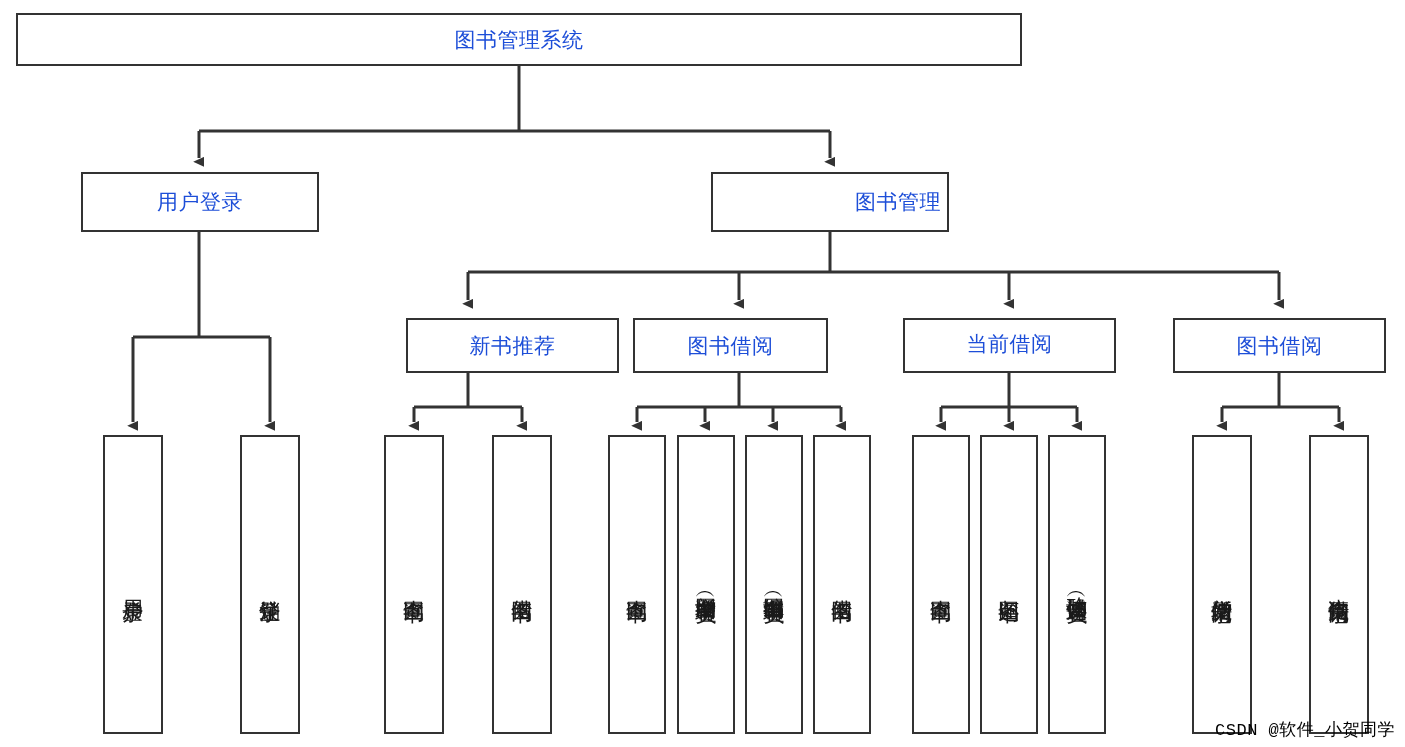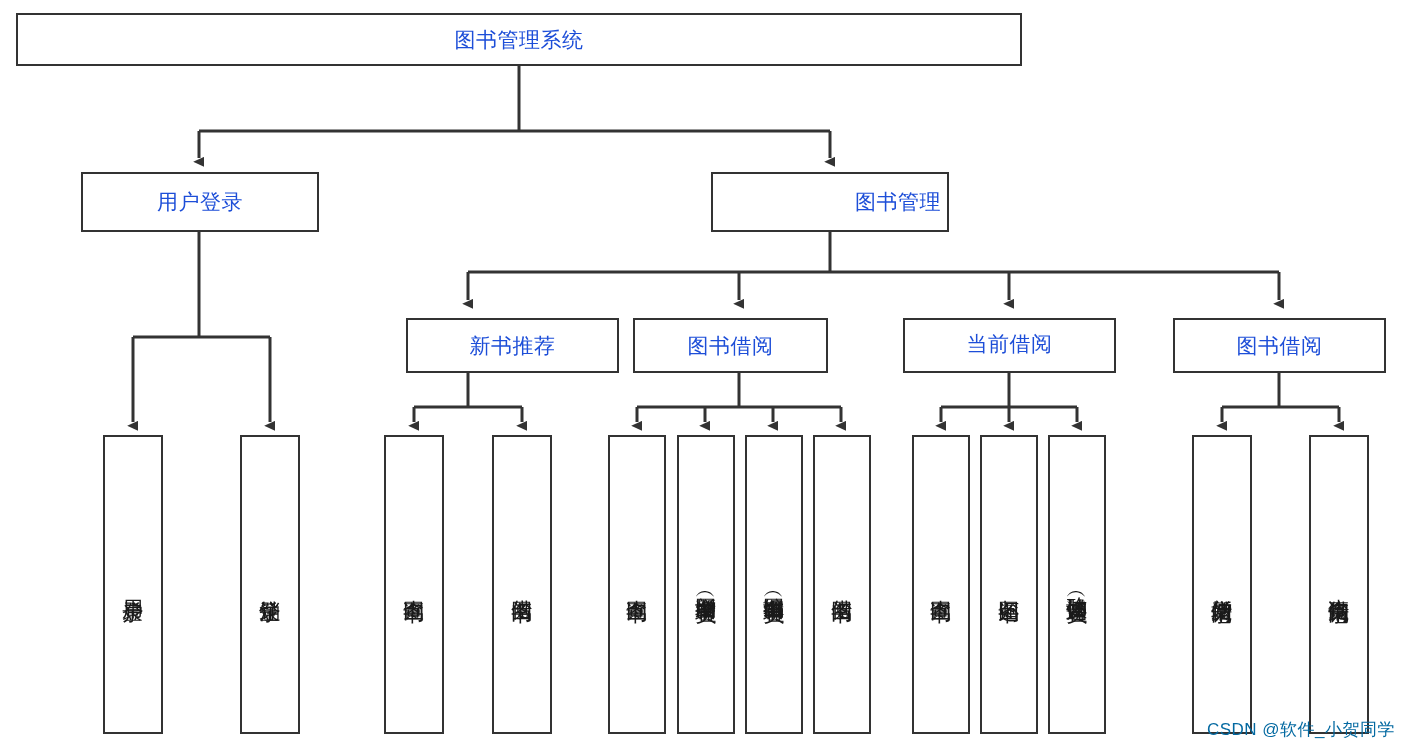--- a/index.html
+++ b/index.html
@@ -56,24 +56,25 @@
     line-height: 1.32;
     letter-spacing: 1px;
     white-space: nowrap;
     text-align: center;
   }
   #watermark {
     position: absolute;
     right: 10px;
     bottom: 6px;
     font-size: 17px;
-    color: #0369a1;
+    color: #000000;
     letter-spacing: 0.5px;
     white-space: nowrap;
     user-select: none;
+    font-family: Liberation Mono, monospace;
   }
 </style>
 </head>
 <body>
 
 <div id="stage">
 
   <svg id="diagram-svg" viewBox="0 0 1405 747" xmlns="http://www.w3.org/2000/svg">
     <defs>
       <marker id="arrow" markerWidth="10" markerHeight="11" refX="1.2" refY="5.2" orient="auto" markerUnits="userSpaceOnUse">

